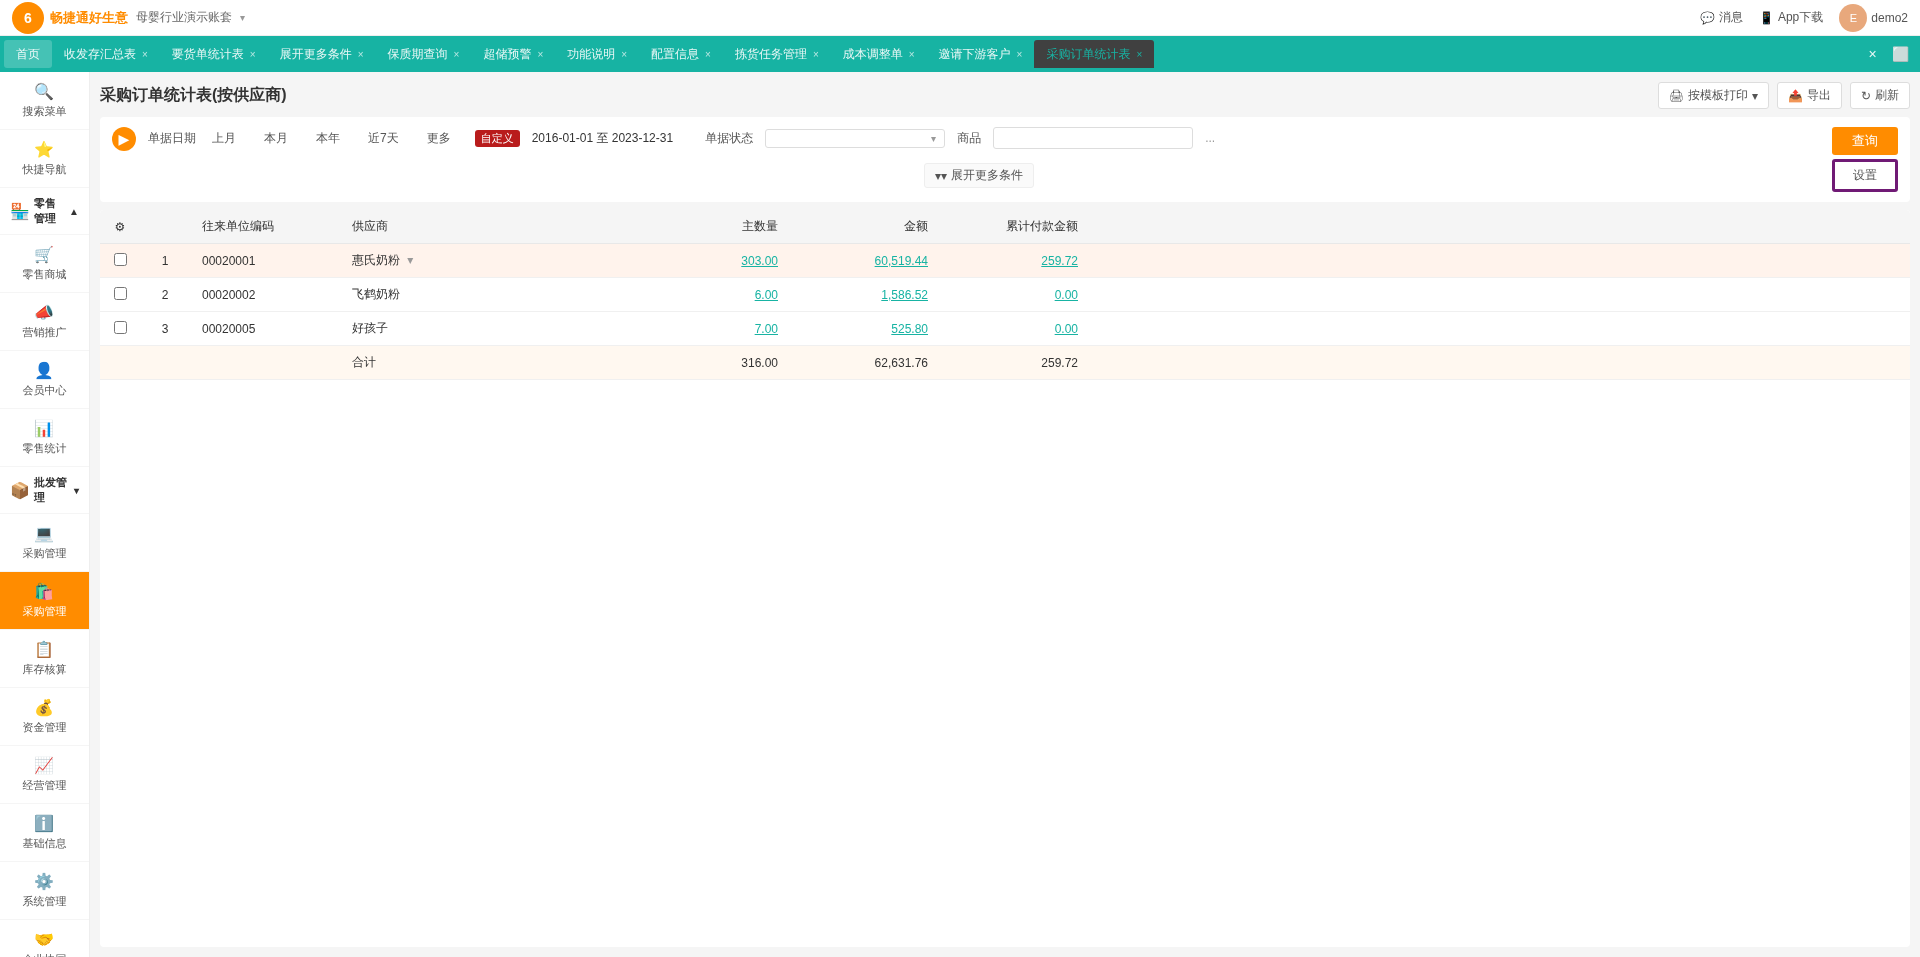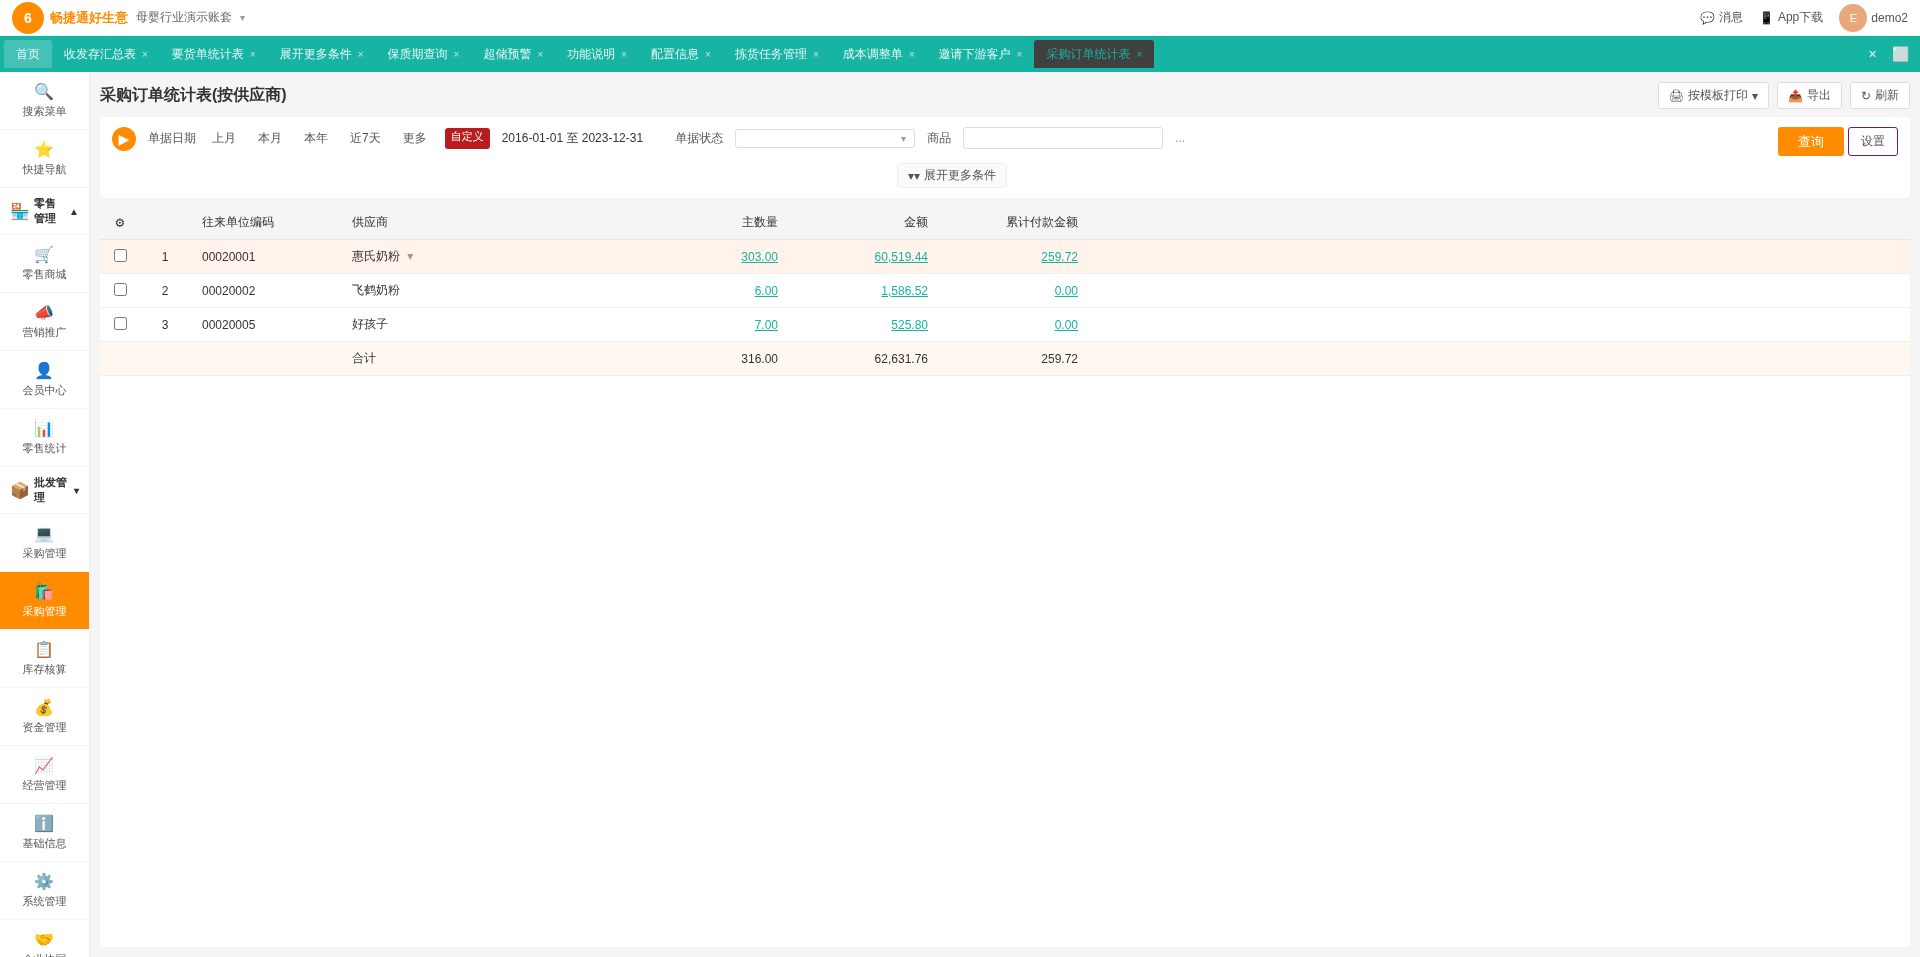--- a/index.html
+++ b/index.html
@@ -48,32 +48,32 @@
     .page-title { font-size: 16px; font-weight: bold; color: #333; }
     .title-actions { display: flex; align-items: center; gap: 8px; }
     .btn-template { display: flex; align-items: center; gap: 4px; padding: 4px 10px; border: 1px solid #ddd; border-radius: 3px; background: #fff; cursor: pointer; color: #555; font-size: 12px; }
     .btn-export { display: flex; align-items: center; gap: 4px; padding: 4px 10px; border: 1px solid #ddd; border-radius: 3px; background: #fff; cursor: pointer; color: #555; font-size: 12px; }
     .btn-refresh { display: flex; align-items: center; gap: 4px; padding: 4px 10px; border: 1px solid #ddd; border-radius: 3px; background: #fff; cursor: pointer; color: #555; font-size: 12px; }
 
     
     .filter-panel { background: #fff; border-radius: 4px; padding: 10px 12px; margin-bottom: 8px; }
     .filter-toggle { width: 24px; height: 24px; background: #ff8c00; border-radius: 50%; display: flex; align-items: center; justify-content: center; color: white; cursor: pointer; font-size: 14px; flex-shrink: 0; }
     .filter-label { color: #555; font-size: 12px; flex-shrink: 0; }
-    .filter-date-shortcuts { display: flex; gap: 14px; }
+    .filter-date-shortcuts { display: flex; gap: 20px; align-items: center; }
     .date-btn { color: #555; cursor: pointer; font-size: 12px; padding: 2px 4px; }
     .date-custom-badge { background: #b91c1c; color: #fff; padding: 1px 6px; border-radius: 3px; font-size: 11px; cursor: pointer; }
     .date-range-text { color: #333; font-size: 12px; }
     .filter-status-label { color: #555; font-size: 12px; margin-left: 20px; }
     .filter-select { display: flex; align-items: center; gap: 4px; border: 1px solid #ddd; border-radius: 3px; padding: 3px 8px; background: #fff; cursor: pointer; min-width: 180px; color: #333; font-size: 12px; }
     .filter-select-arrow { color: #999; font-size: 10px; margin-left: auto; }
     .filter-goods-label { color: #555; font-size: 12px; }
     .filter-goods-input { border: 1px solid #ddd; border-radius: 3px; padding: 3px 8px; min-width: 200px; color: #333; font-size: 12px; }
     .filter-dots { color: #999; cursor: pointer; }
     .btn-search { background: #ff8c00; color: white; border: none; padding: 5px 20px; border-radius: 3px; cursor: pointer; font-size: 13px; }
-    .btn-settings { background: #fff; color: #555; border: 1px solid #701a75; padding: 5px 12px; border-radius: 3px; cursor: pointer; font-size: 12px; }
+    .btn-settings { background: #fff; color: #555; border: 3px solid #701a75; padding: 5px 12px; border-radius: 3px; cursor: pointer; font-size: 12px; }
     .filter-expand-btn { display: flex; align-items: center; gap: 4px; color: #555; cursor: pointer; font-size: 12px; padding: 3px 10px; border: 1px solid #eee; border-radius: 3px; background: #fafafa; }
     .filter-row2 { display: flex; justify-content: center; margin-top: 8px; }
 
     
     .table-container { background: #fff; border-radius: 4px; overflow: hidden; flex: 1; }
     table { width: 100%; border-collapse: collapse; }
     th { background: #f5f5f5; padding: 8px 12px; text-align: left; color: #333; font-size: 12px; border-bottom: 1px solid #e8e8e8; font-weight: normal; }
     td { padding: 8px 12px; font-size: 12px; color: #333; border-bottom: 1px solid #f0f0f0; }
     tr.row-highlight { background: #fff3ec; }
     .col-index { width: 50px; text-align: center; }
@@ -84,21 +84,21 @@
     .col-paid { width: 150px; text-align: right; }
     td.num-link { color: #17b3a3; text-decoration: underline; cursor: pointer; }
 
     
     .table-footer { background: #fff8f0; border-top: 1px solid #e8e8e8; }
     .table-footer td { color: #333; font-size: 12px; padding: 8px 12px; }
 
     .filter-top-row { display: flex; align-items: flex-start; gap: 12px; }
     .filter-main-group { display: flex; flex-direction: column; gap: 6px; flex: 1; }
     .filter-line1 { display: flex; align-items: center; gap: 12px; }
-    .action-buttons { display: flex; flex-direction: row; gap: 4px; margin-left: 10px; }
+    .action-buttons { display: flex; flex-direction: column; gap: 4px; margin-left: 10px; }
 
     .checkbox-th { width: 40px; text-align: center; }
   </style>
 </head>
 <body>
 
 <div class="top-bar">
   <div class="top-bar-left">
     <div class="logo">
       <div class="logo-icon">6</div>

